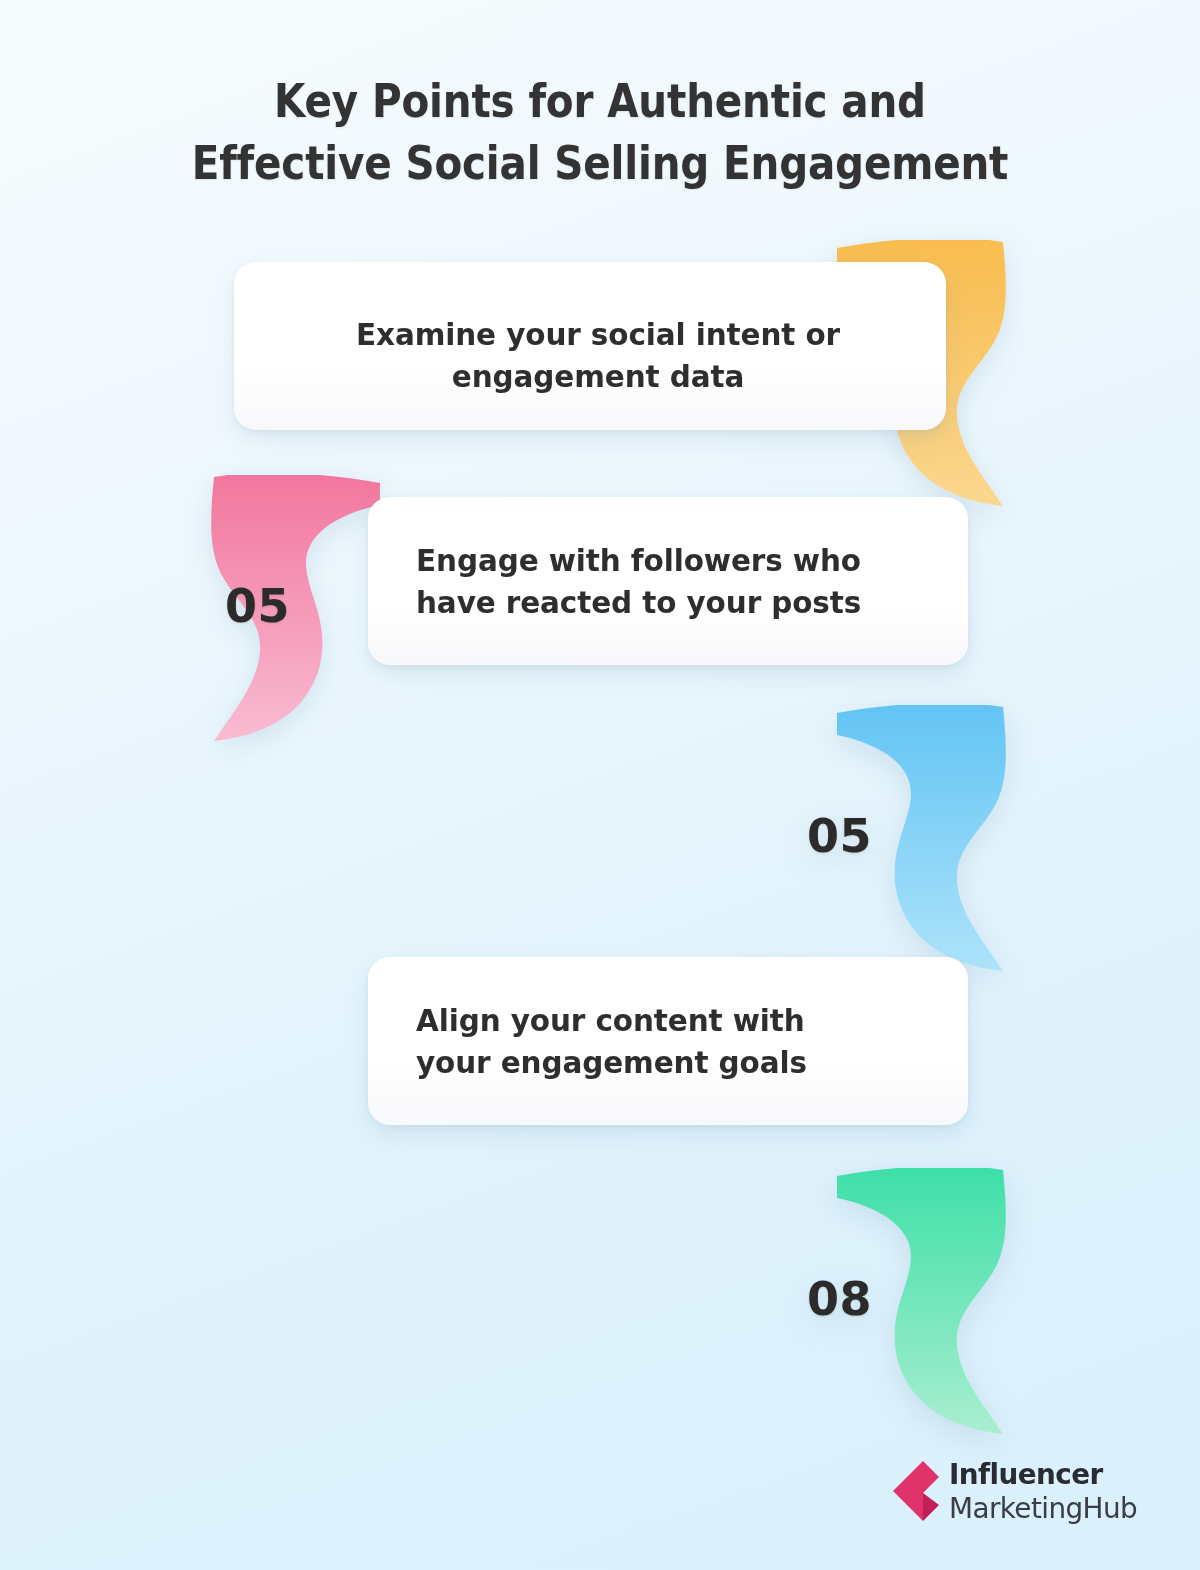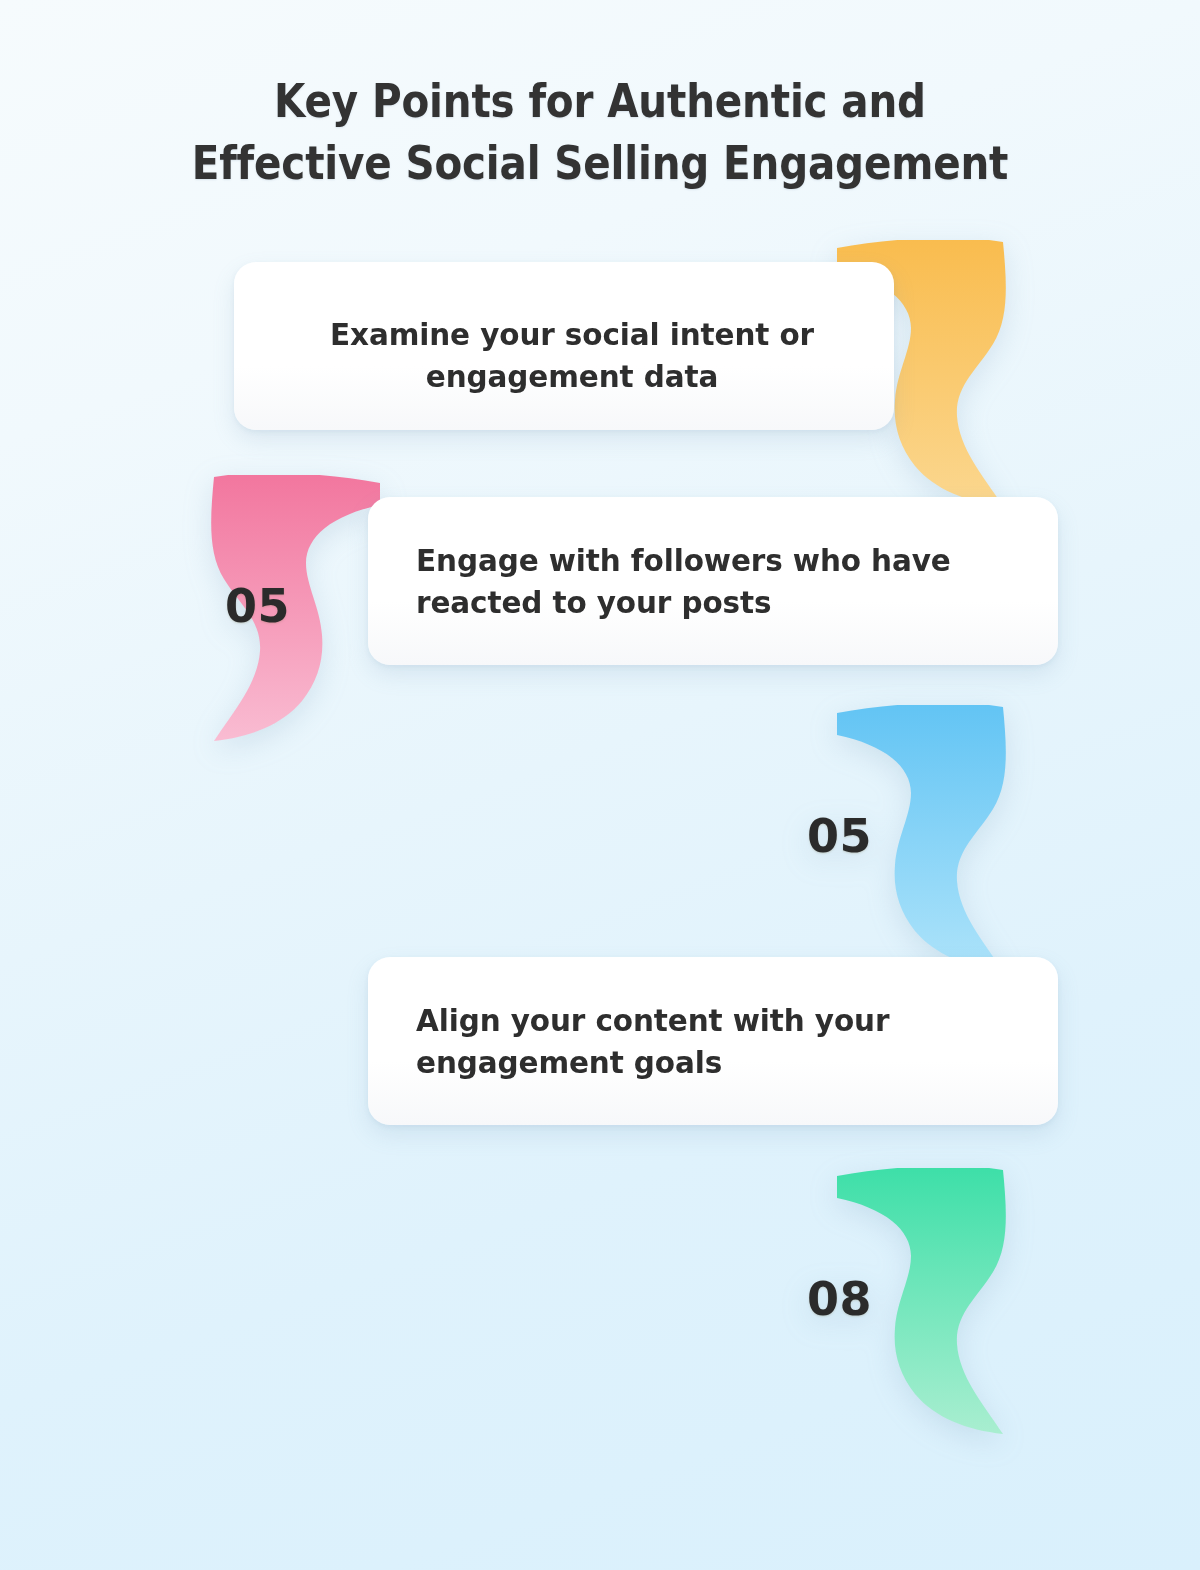--- a/index.html
+++ b/index.html
@@ -62,22 +62,22 @@
     top:0;
     height:168px;
     background:linear-gradient(180deg,#FFFFFF 0%,#FFFFFF 62%,#F7F8FA 100%);
     border-radius:22px;
     box-shadow:0 10px 22px rgba(110,150,180,0.16),
                0 2px 5px rgba(110,150,180,0.10);
     display:flex;
     align-items:center;
     z-index:2;
   }
-  .row.right .card { left:234px; right:auto; width:660px; padding:17px 46px 0 62px; }
-  .row.left  .card { left:368px; width:690px; padding:0 56px 0 48px; }
+  .row.right .card { left:234px; right:auto; width:712px; padding:17px 46px 0 62px; }
+  .row.left  .card { left:368px; width:600px; padding:0 56px 0 48px; }
 
   .card-text {
     width:100%;
     color:#2E2E2E;
     font-size:31px;
     font-weight:600;
     line-height:42px;
     letter-spacing:-0.1px;
     transform:scaleX(0.95);
     transform-origin:left center;
@@ -224,14 +224,27 @@
             </defs>
             <g>
               <path d="M30,8 C86,-2 150,-6 196,2 C200,44 202,78 186,104 C170,130 148,146 150,176 C152,208 176,236 196,266 C160,262 128,250 108,226 C92,206 86,184 88,160 C90,132 104,110 104,88 C104,62 78,40 30,30 Z" fill="url(#grad-4)"></path>
             </g>
           </svg>
           <div class="num">08</div>
         </div>
       </div>
     </div>
 
+  <div class="logo">
+    <span class="logo-mark">
+      <svg viewBox="0 0 46 60" xmlns="http://www.w3.org/2000/svg">
+        <polygon points="0,30 30,0 30,60" fill="#E0336B"></polygon>
+        <polygon points="30,0 46,16 30,32" fill="#E0336B"></polygon>
+        <polygon points="30,32 30,60 46,44" fill="#C41E58"></polygon>
+      </svg>
+    </span>
+    <span class="logo-words">
+      <span class="logo-line1">Influencer</span>
+      <span class="logo-line2">MarketingHub</span>
+    </span>
+  </div>
 
 </div>
 
 </body></html>

